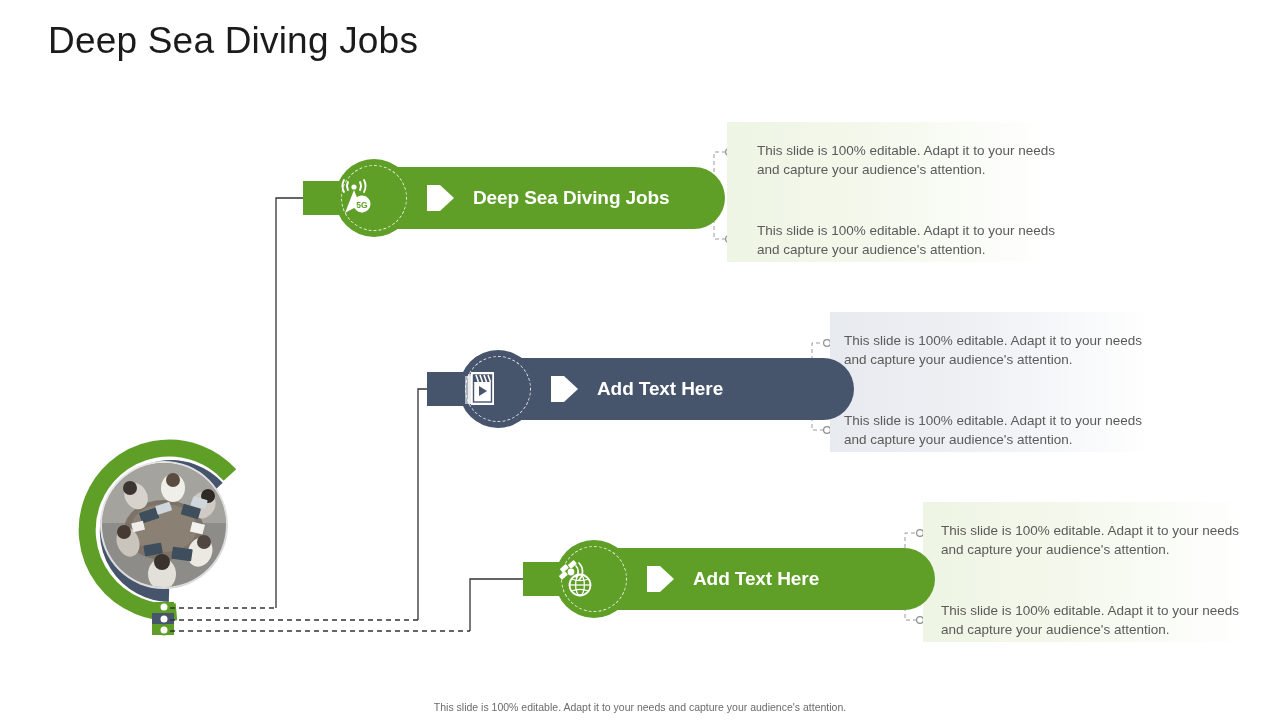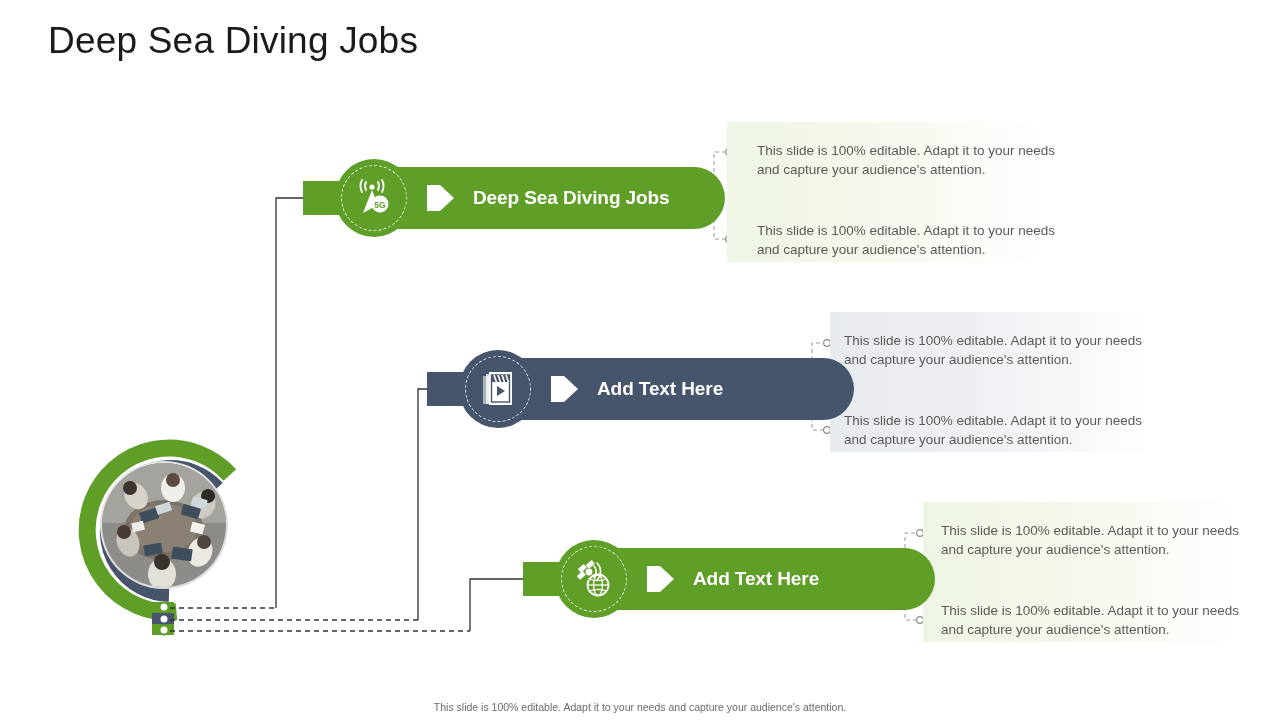--- a/index.html
+++ b/index.html
@@ -70,21 +70,21 @@
   }
   .node-badge {
     position: absolute;
     left: 32px;
     top: -8px;
     width: 78px;
     height: 78px;
     border-radius: 50%;
     display: flex;
     align-items: center;
-    justify-content: center;
+    justify-content: flex-start;
   }
   .badge-dash {
     position: absolute;
     left: 6px;
     top: 6px;
     width: 66px;
     height: 66px;
     border-radius: 50%;
     border: 1px dashed rgba(255,255,255,0.85);
     box-sizing: border-box;

